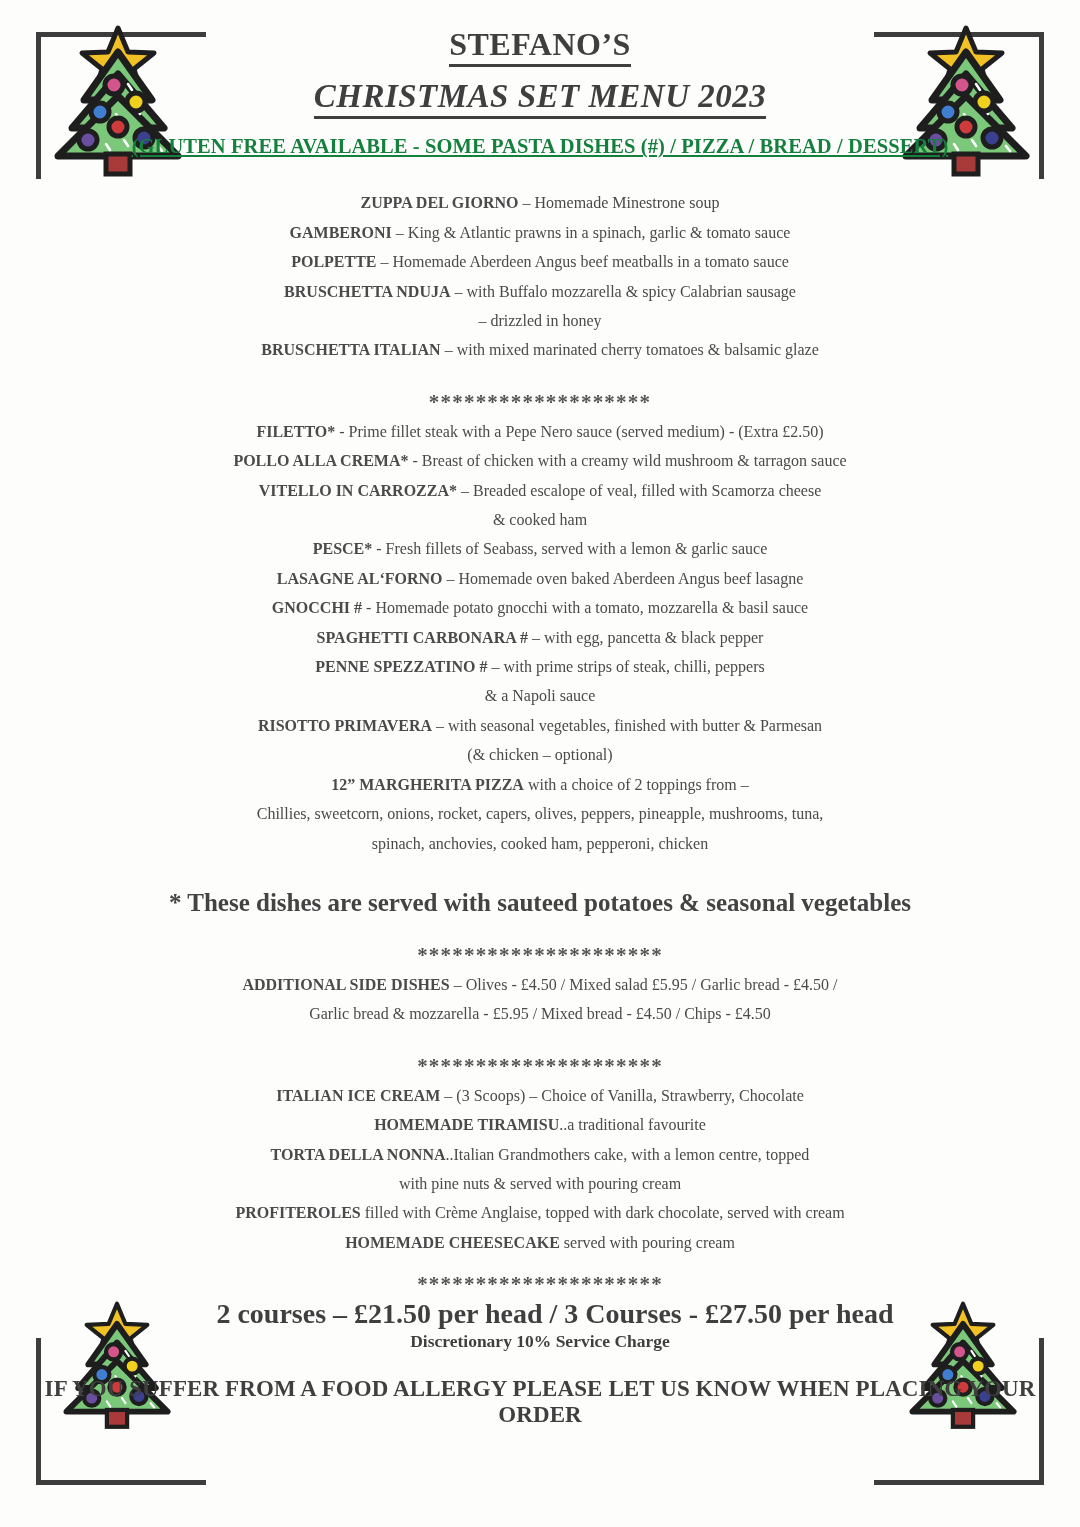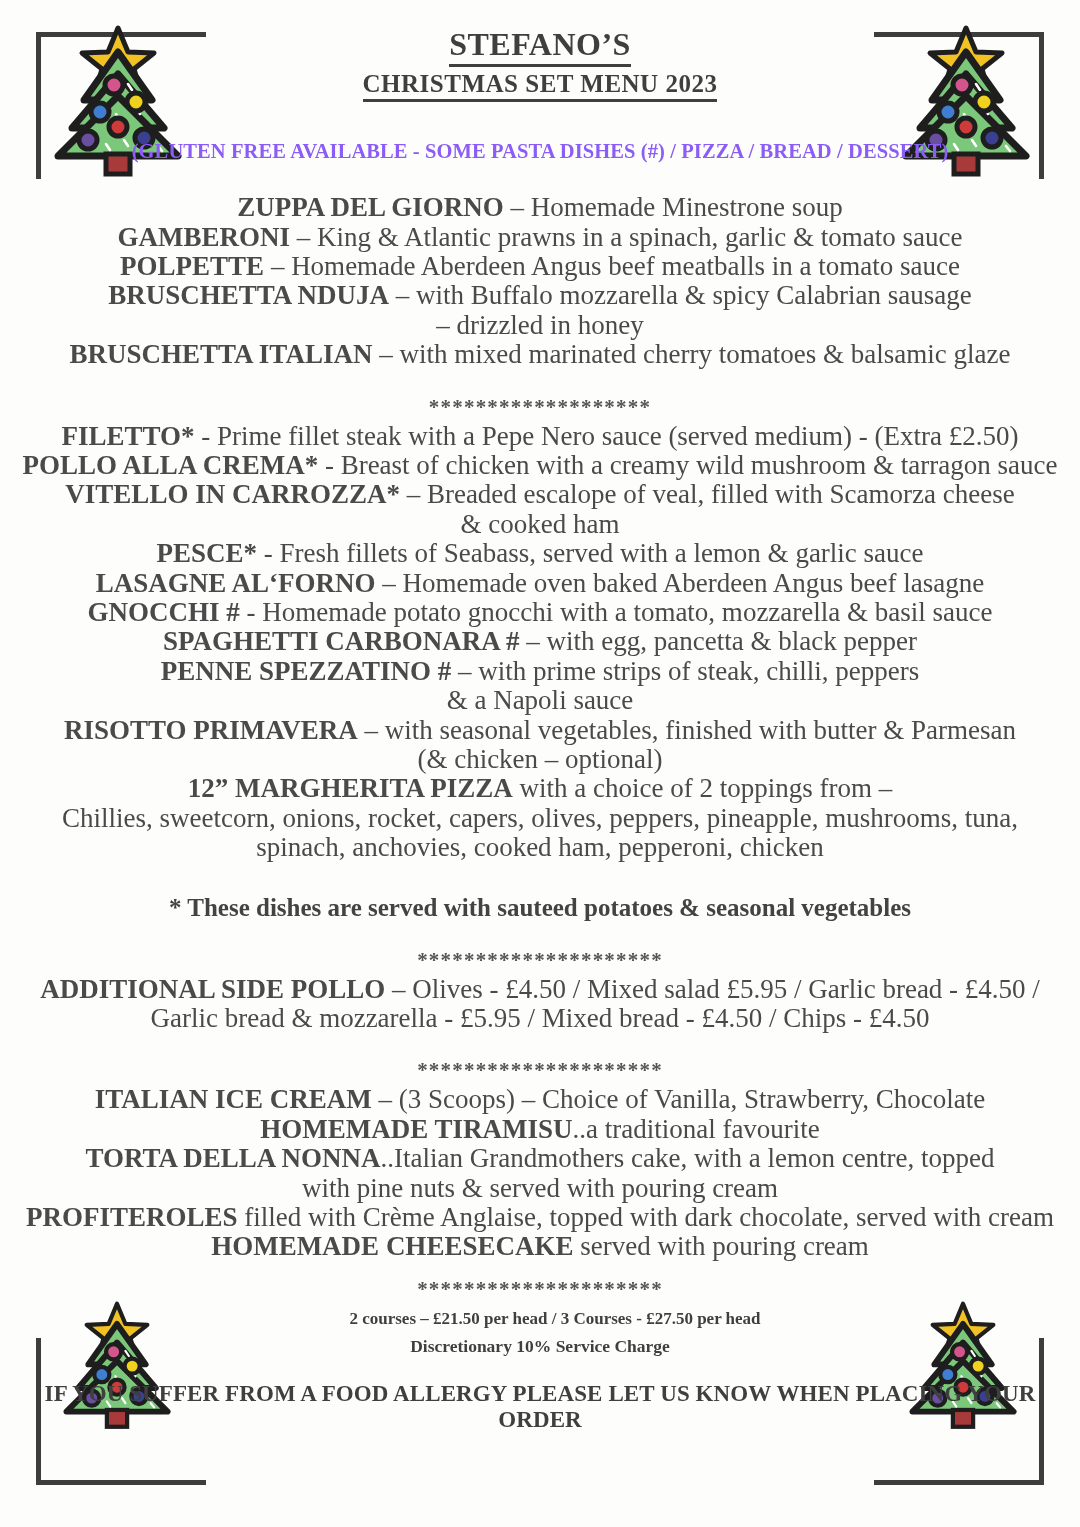--- a/index.html
+++ b/index.html
@@ -75,37 +75,39 @@
   .title-line {
     display: inline-block;
     font-weight: bold;
     font-size: 32px;
     letter-spacing: 0.5px;
     color: #3f3f3f;
     border-bottom: 3px solid #3f3f3f;
     padding-bottom: 1px;
   }
   .title-line.two {
-    font-size: 25px;
-    margin-top: 2px;
+    font-size: 33px;
+    margin-top: 10px;
+    font-style: italic;
   }
 
   .gf-note {
-    margin-top: 38px;
+    margin-top: 16px;
     font-weight: bold;
     font-size: 20.5px;
     letter-spacing: 0.1px;
-    color: #8b5cf6;
+    color: #15803d;
+    text-decoration: underline;
   }
 
   .section {
     margin-top: 0;
   }
   .menu-line {
-    font-size: 27px;
+    font-size: 16px;
     line-height: 29.4px;
     color: #4a4a4a;
     white-space: nowrap;
   }
   .menu-line .nm {
     font-weight: bold;
   }
 
   .stars {
     font-size: 21px;
@@ -121,21 +123,21 @@
     line-height: 30px;
     color: #434343;
   }
 
   .spacer-lg { height: 30px; }
   .spacer-md { height: 22px; }
   .spacer-sm { height: 12px; }
 
   .price-line {
     font-weight: bold;
-    font-size: 17px;
+    font-size: 28px;
     line-height: 30px;
     color: #3f3f3f;
     margin-left: 30px;
   }
   .service-line {
     font-weight: bold;
     font-size: 17.5px;
     line-height: 25px;
     color: #3f3f3f;
   }
@@ -318,21 +320,21 @@
       <div class="menu-line">spinach, anchovies, cooked ham, pepperoni, chicken</div>
     </div>
 
     <div class="spacer-lg"></div>
     <div class="note-bold">* These dishes are served with sauteed potatoes &amp; seasonal vegetables</div>
 
     <div class="spacer-md"></div>
     <div class="stars">*********************</div>
 
     <div class="section">
-      <div class="menu-line"><span class="nm">ADDITIONAL SIDE POLLO</span><span> – Olives - £4.50 / Mixed salad £5.95 / Garlic bread - £4.50 /</span></div>
+      <div class="menu-line"><span class="nm">ADDITIONAL SIDE DISHES</span><span> – Olives - £4.50 / Mixed salad £5.95 / Garlic bread - £4.50 /</span></div>
       <div class="menu-line">Garlic bread &amp; mozzarella - £5.95 / Mixed bread - £4.50 / Chips - £4.50</div>
     </div>
 
     <div class="spacer-md"></div>
     <div class="stars">*********************</div>
 
     <div class="section">
       <div class="menu-line"><span class="nm">ITALIAN ICE CREAM</span><span> – (3 Scoops) – Choice of Vanilla, Strawberry, Chocolate</span></div>
       <div class="menu-line"><span class="nm">HOMEMADE TIRAMISU</span><span>..a traditional favourite</span></div>
       <div class="menu-line"><span class="nm">TORTA DELLA NONNA</span><span>..Italian Grandmothers cake, with a lemon centre, topped</span></div>

